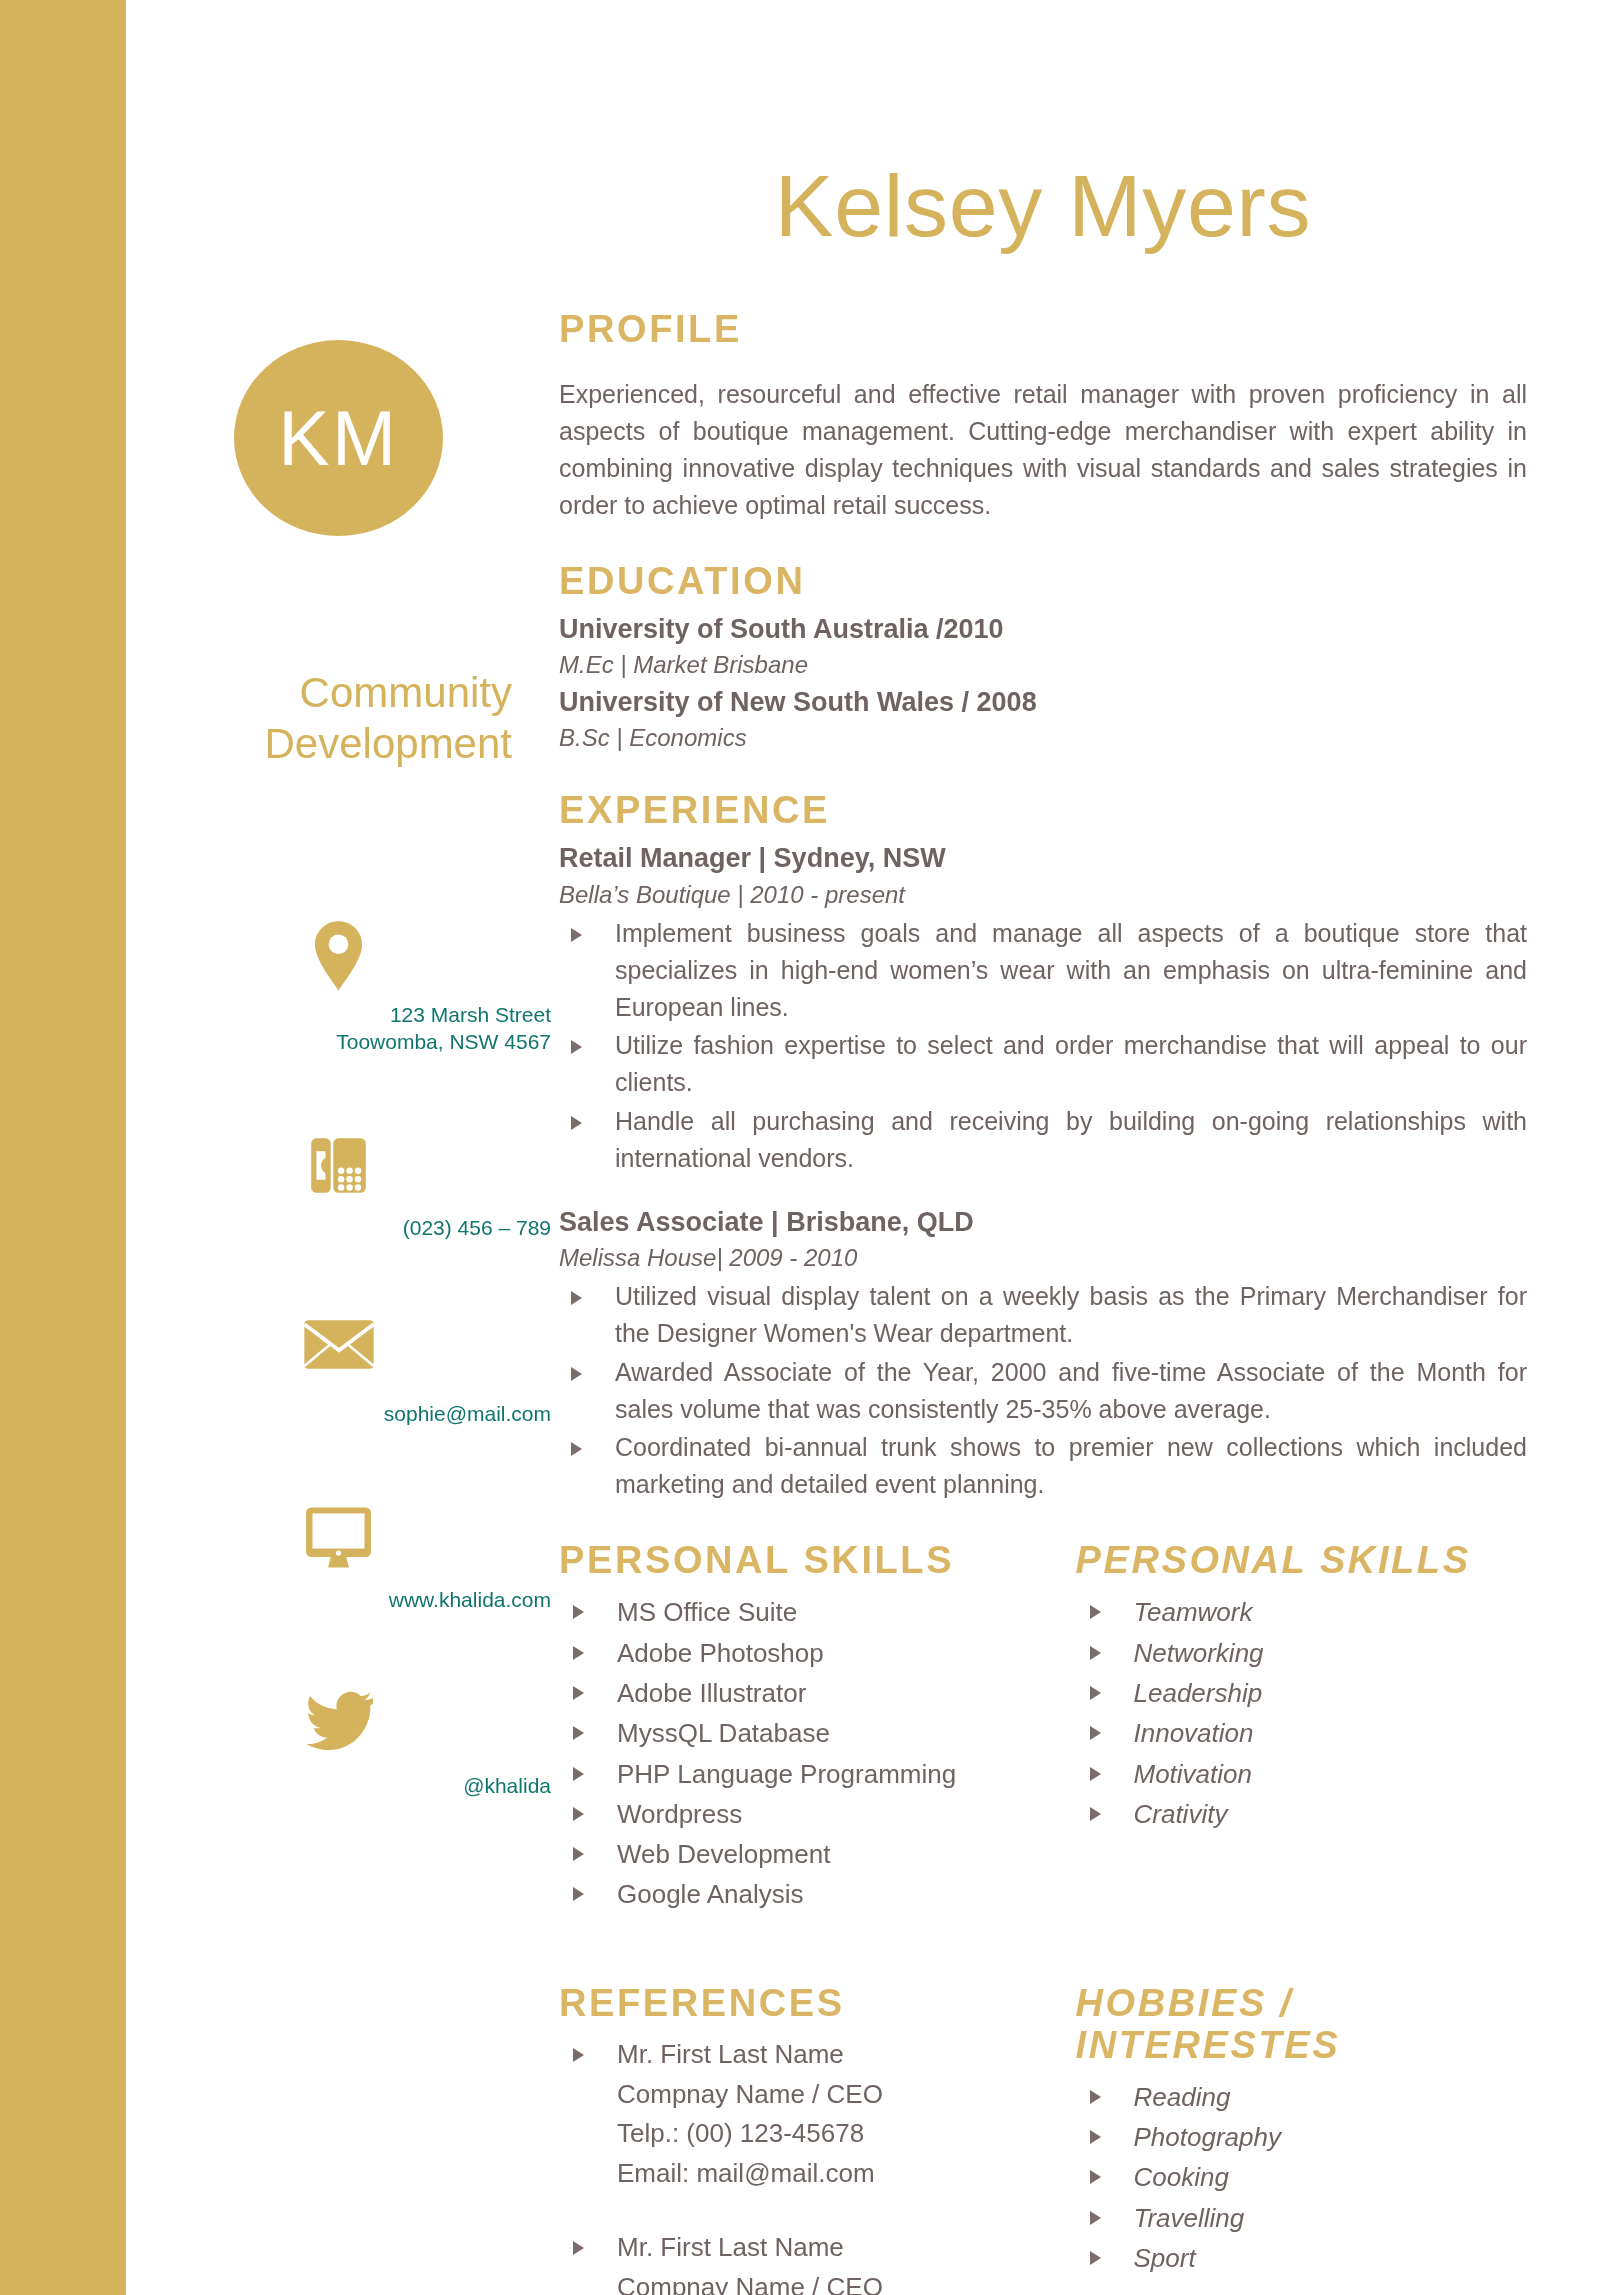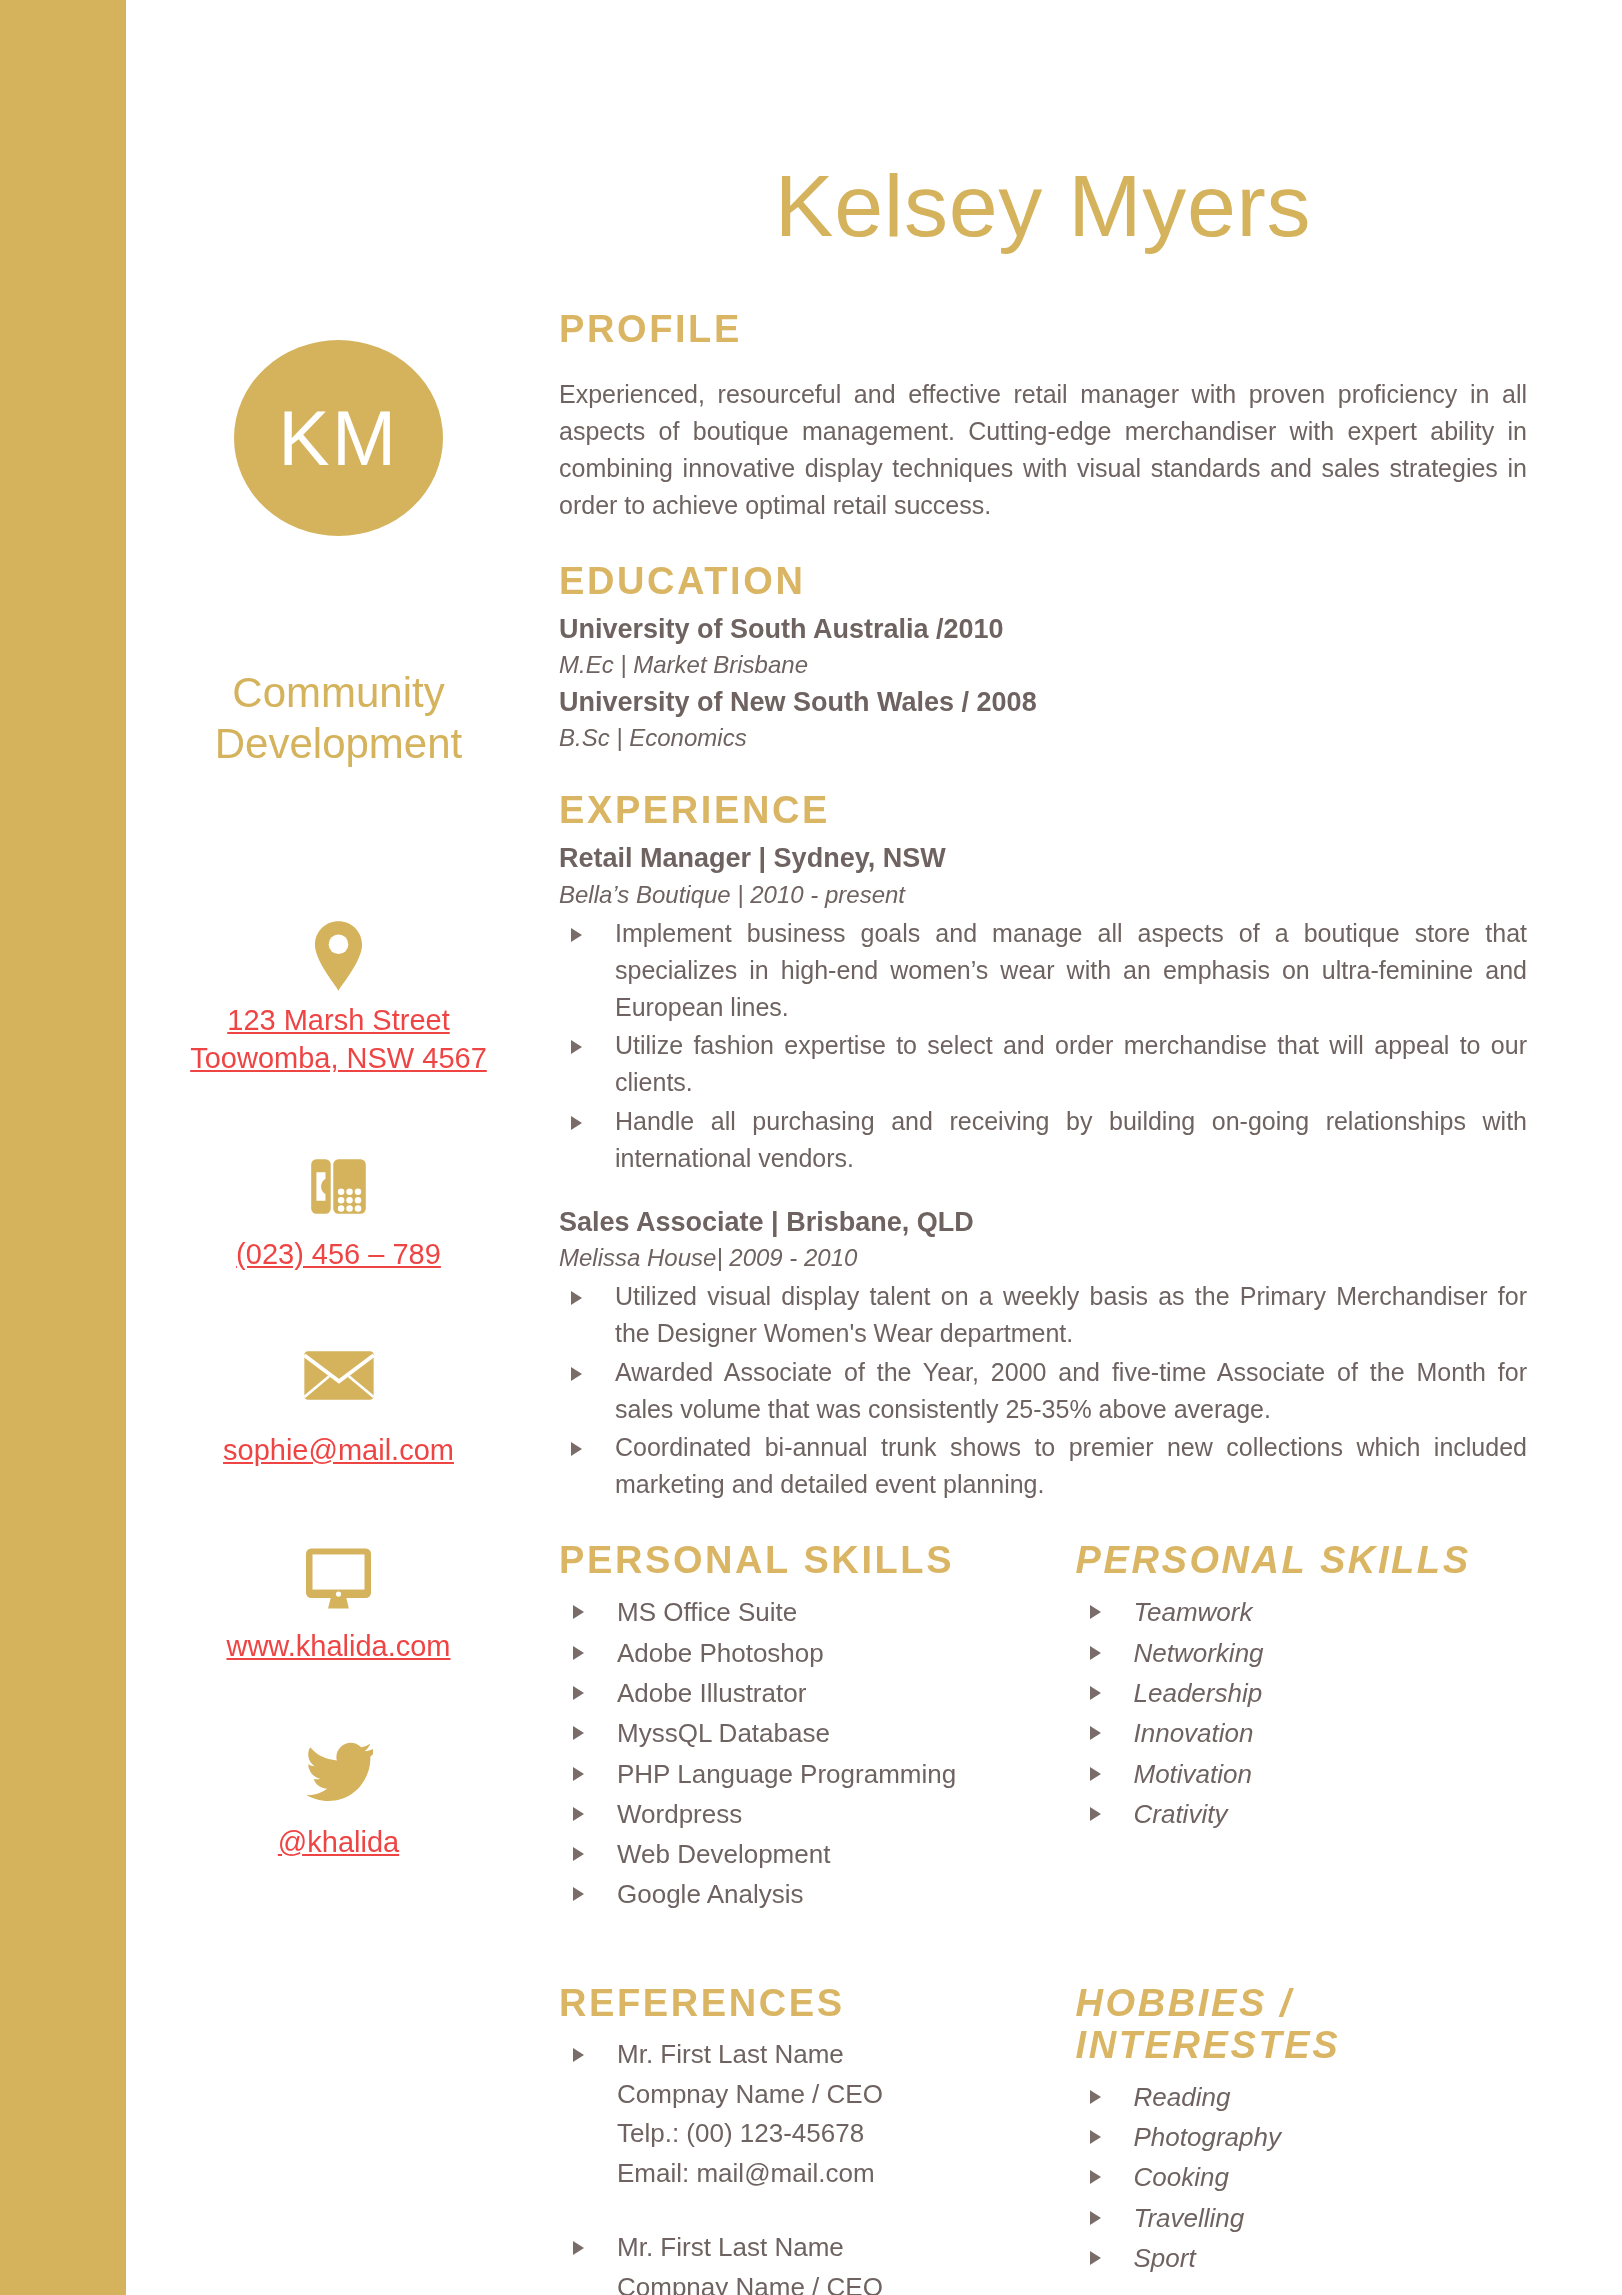--- a/index.html
+++ b/index.html
@@ -22,21 +22,21 @@
   .page{
     position:absolute; left:0; top:0;
     width:1623px; height:2295px;
   }
 
   
   .sidebar{
     position:absolute;
     left:126px; top:0;
     width:425px; height:1967px;
-    text-align:center;
+    text-align:right;
   }
 
   .avatar{
     width:209px; height:196px;
     margin:340px auto 0 auto;
     border-radius:50%;
     background:#D5B25C;
     display:flex; align-items:center; justify-content:center;
   }
   .avatar-initials{
@@ -59,25 +59,24 @@
   .contact-block{ margin-top:0; }
   .contact-item{ margin-top:77px; }
   .contact-item:first-child{ margin-top:151px; }
   .contact-icon{
     display:block;
     margin:0 auto 17px auto;
     height:65px;
   }
   .contact-icon svg{ display:block; margin:0 auto; }
   .contact-text{
-    color:#ef4444;
-    font-size:29px;
+    color:#0f766e;
+    font-size:21px;
     line-height:1.28;
     font-weight:400;
-    text-decoration:underline;
   }
 
   
   .main{
     position:absolute;
     left:559px; top:0;
     width:968px;
   }
 
   .name{

